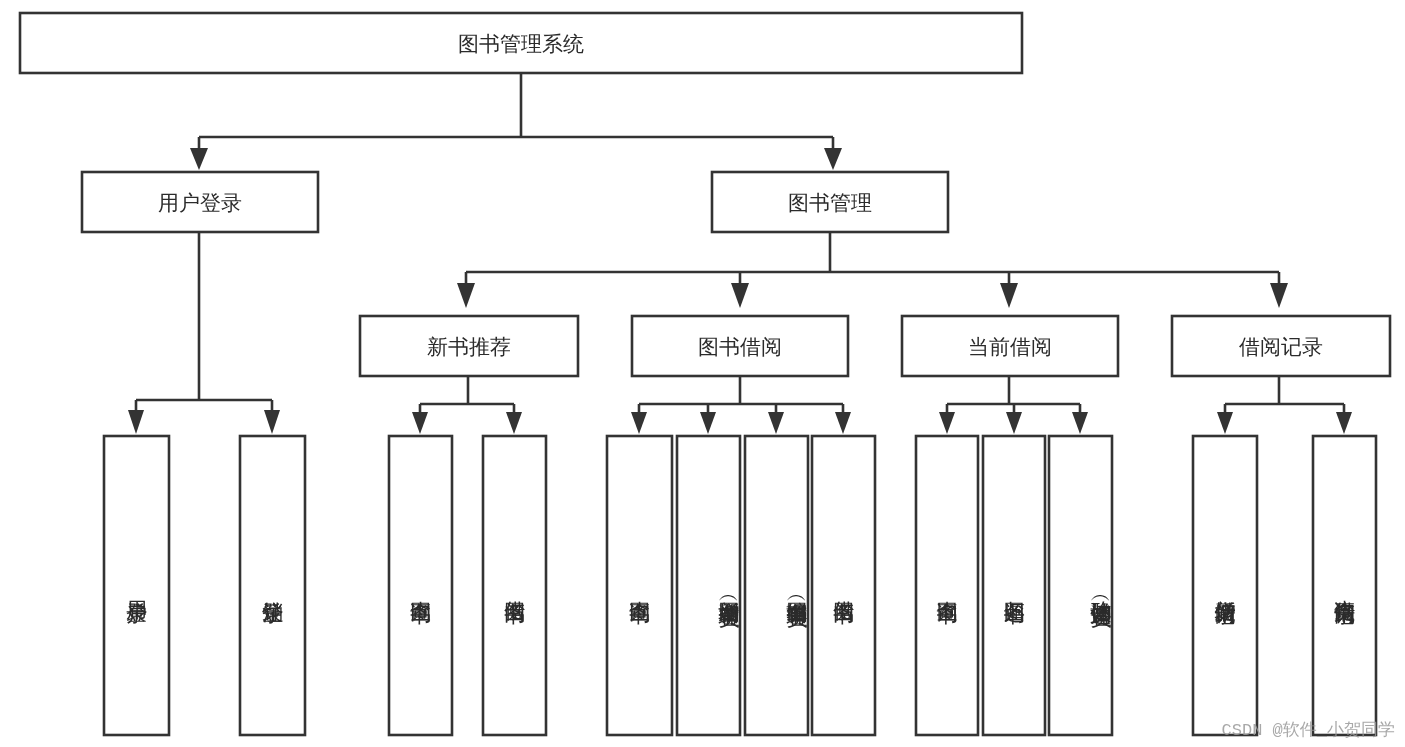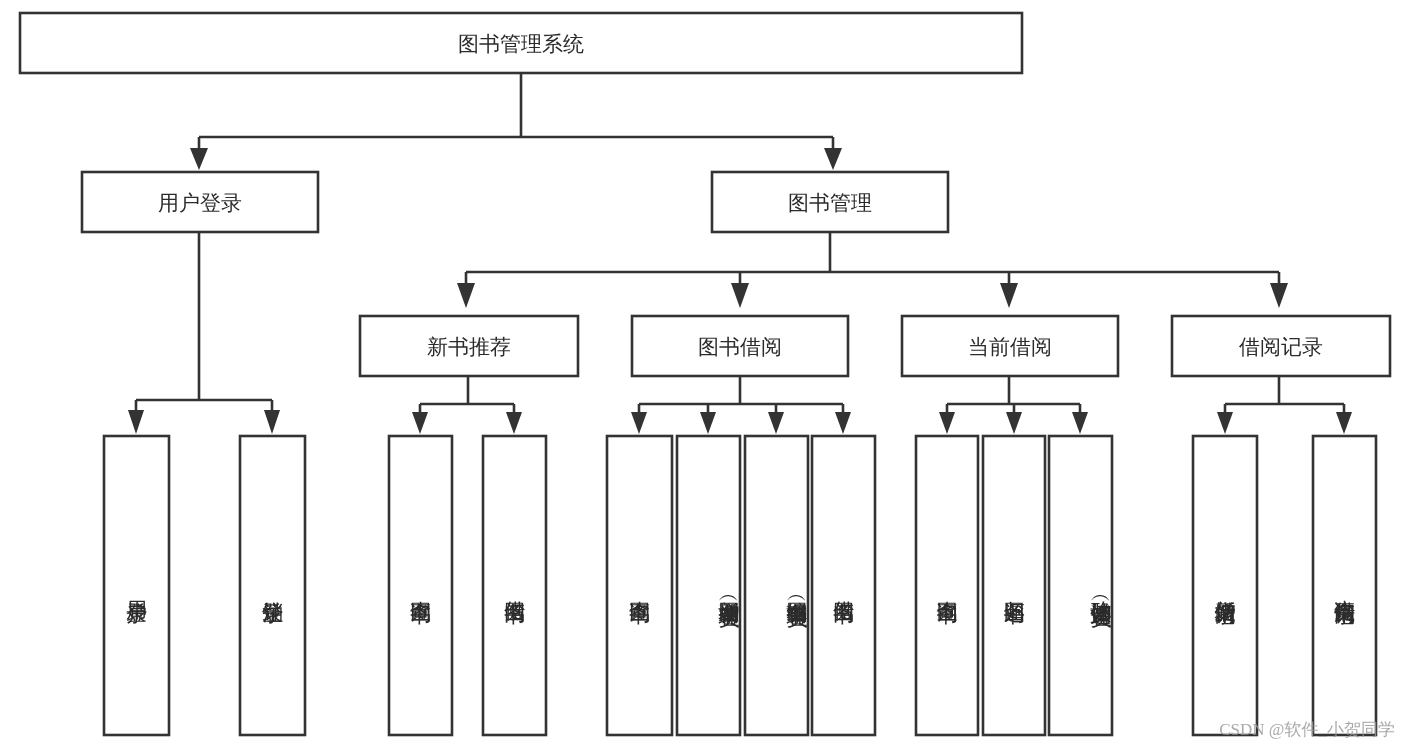--- a/index.html
+++ b/index.html
@@ -58,21 +58,21 @@
     line-height: 1.08;
     letter-spacing: 1px;
     color: #2b2b2b;
     pointer-events: none;
     white-space: nowrap;
   }
   .watermark {
     position: absolute;
     right: 10px;
     bottom: 6px;
-    font-family: Liberation Serif, serif;
+    font-family: Liberation Mono, monospace;
     font-size: 17px;
     color: #9a9a9a;
     opacity: 0.85;
     white-space: nowrap;
   }
 </style>
 </head>
 <body>
 
 <div id="diagram-root">

